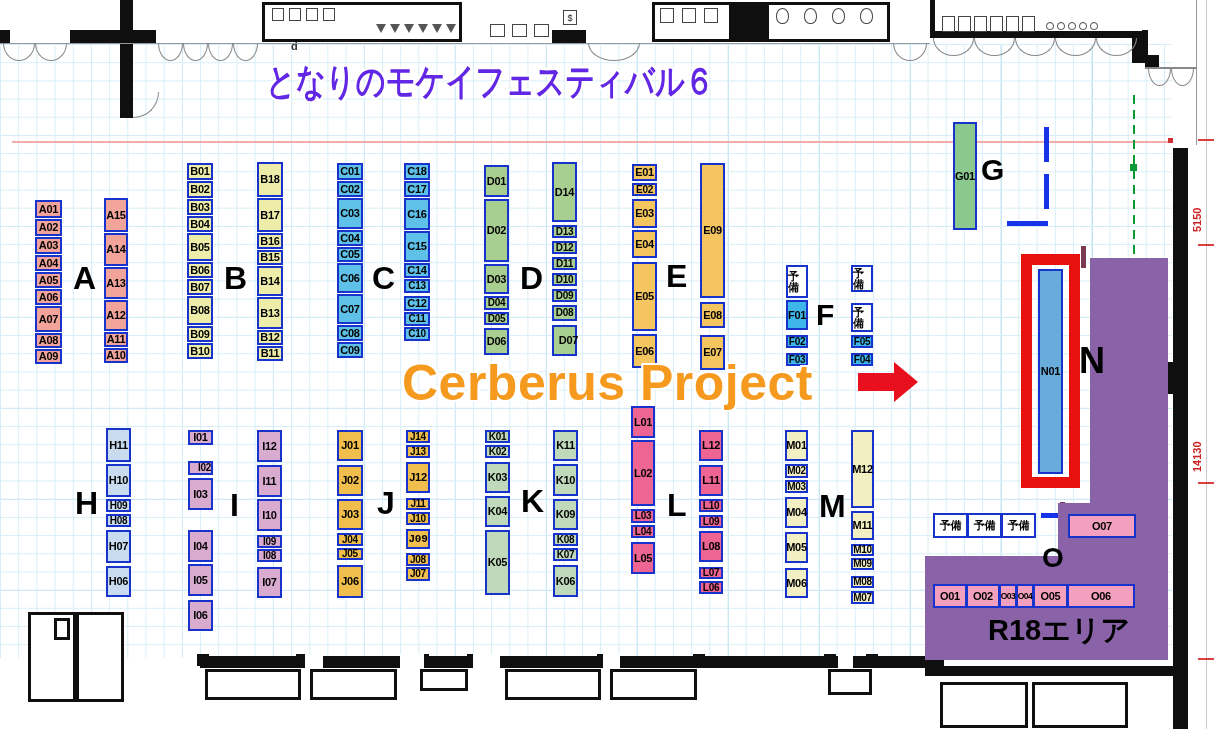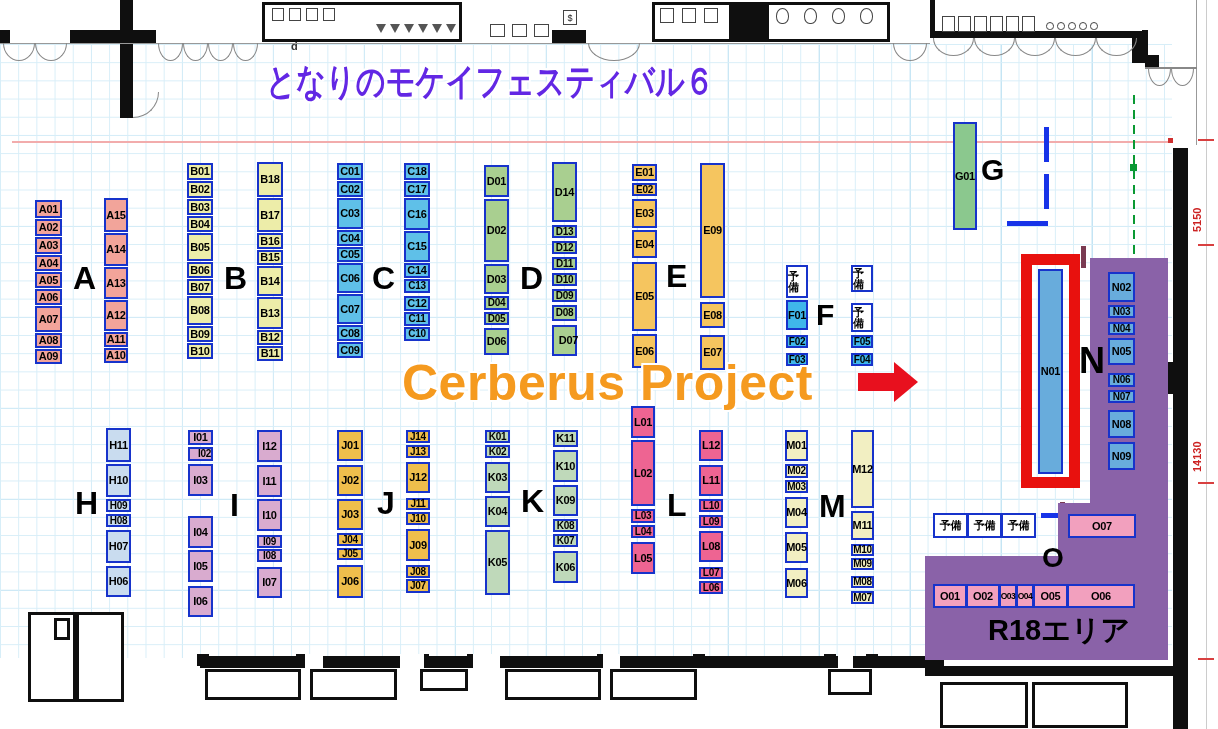--- a/index.html
+++ b/index.html
@@ -294,21 +294,21 @@
       <div class="booth" style="height: 34px; background: rgb(201, 220, 239);">H11</div>
       <div class="booth" style="height: 33px; margin-top: 2px; background: rgb(201, 220, 239);">H10</div>
       <div class="booth tiny" style="height: 13px; margin-top: 2px; background: rgb(201, 220, 239);">H09</div>
       <div class="booth tiny" style="height: 13px; margin-top: 2px; background: rgb(201, 220, 239);">H08</div>
       <div class="booth" style="height: 33px; margin-top: 3px; background: rgb(201, 220, 239);">H07</div>
       <div class="booth" style="height: 31px; margin-top: 3px; background: rgb(201, 220, 239);">H06</div>
     </div>
     <div class="letter" style="position: absolute; left: 230px; top: 489px; font-size: 32px;">I</div>
     <div class="subcol" style="position: absolute; left: 188px; top: 430px; width: 25px;">
       <div class="booth" style="height: 15px; background: rgb(217, 171, 207);">I01</div>
-      <div class="booth tiny" style="height: 14px; margin-top: 2px; background: rgb(217, 171, 207); padding-left: 8px;">I02</div>
+      <div class="booth tiny" style="height: 14px; margin-top: 16px; background: rgb(217, 171, 207); padding-left: 8px;">I02</div>
       <div class="booth" style="height: 32px; margin-top: 3px; background: rgb(217, 171, 207);">I03</div>
       <div class="booth" style="height: 32px; margin-top: 20px; background: rgb(217, 171, 207);">I04</div>
       <div class="booth" style="height: 32px; margin-top: 2px; background: rgb(217, 171, 207);">I05</div>
       <div class="booth" style="height: 31px; margin-top: 4px; background: rgb(217, 171, 207);">I06</div>
     </div>
     <div class="subcol" style="position: absolute; left: 257px; top: 430px; width: 25px;">
       <div class="booth" style="height: 32px; background: rgb(217, 171, 207);">I12</div>
       <div class="booth" style="height: 32px; margin-top: 3px; background: rgb(217, 171, 207);">I11</div>
       <div class="booth" style="height: 32px; margin-top: 2px; background: rgb(217, 171, 207);">I10</div>
       <div class="booth tiny" style="height: 13px; margin-top: 4px; background: rgb(217, 171, 207);">I09</div>
@@ -323,34 +323,34 @@
       <div class="booth tiny" style="height: 13px; margin-top: 3px; background: rgb(239, 190, 76);">J04</div>
       <div class="booth tiny" style="height: 12px; margin-top: 2px; background: rgb(239, 190, 76);">J05</div>
       <div class="booth" style="height: 33px; margin-top: 5px; background: rgb(239, 190, 76);">J06</div>
     </div>
     <div class="subcol" style="position: absolute; left: 406px; top: 430px; width: 24px;">
       <div class="booth tiny" style="height: 13px; background: rgb(239, 190, 76);">J14</div>
       <div class="booth tiny" style="height: 13px; margin-top: 2px; background: rgb(239, 190, 76);">J13</div>
       <div class="booth" style="height: 31px; margin-top: 4px; background: rgb(239, 190, 76);">J12</div>
       <div class="booth tiny" style="height: 12px; margin-top: 5px; background: rgb(239, 190, 76);">J11</div>
       <div class="booth tiny" style="height: 13px; margin-top: 2px; background: rgb(239, 190, 76);">J10</div>
-      <div class="booth" style="height: 32px; margin-top: 4px; background: rgb(239, 190, 76);">J09</div>
+      <div class="booth" style="height: 20px; margin-top: 4px; background: rgb(239, 190, 76); font-family: Liberation Mono, monospace;">J09</div>
       <div class="booth tiny" style="height: 13px; margin-top: 4px; background: rgb(239, 190, 76);">J08</div>
       <div class="booth tiny" style="height: 14px; margin-top: 1px; background: rgb(239, 190, 76);">J07</div>
     </div>
     <div class="letter" style="position: absolute; left: 521px; top: 485px; font-size: 32px;">K</div>
     <div class="subcol" style="position: absolute; left: 485px; top: 430px; width: 25px;">
       <div class="booth tiny" style="height: 13px; background: rgb(191, 217, 186);">K01</div>
       <div class="booth tiny" style="height: 13px; margin-top: 2px; background: rgb(191, 217, 186);">K02</div>
       <div class="booth" style="height: 31px; margin-top: 4px; background: rgb(191, 217, 186);">K03</div>
       <div class="booth" style="height: 31px; margin-top: 3px; background: rgb(191, 217, 186);">K04</div>
       <div class="booth" style="height: 65px; margin-top: 3px; background: rgb(191, 217, 186);">K05</div>
     </div>
     <div class="subcol" style="position: absolute; left: 553px; top: 430px; width: 25px;">
-      <div class="booth" style="height: 17px; background: rgb(191, 217, 186); text-align: right;">K11</div>
+      <div class="booth" style="height: 31px; background: rgb(191, 217, 186); text-align: right;">K11</div>
       <div class="booth" style="height: 32px; margin-top: 3px; background: rgb(191, 217, 186);">K10</div>
       <div class="booth" style="height: 31px; margin-top: 3px; background: rgb(191, 217, 186);">K09</div>
       <div class="booth tiny" style="height: 13px; margin-top: 3px; background: rgb(191, 217, 186);">K08</div>
       <div class="booth tiny" style="height: 13px; margin-top: 2px; background: rgb(191, 217, 186);">K07</div>
       <div class="booth" style="height: 32px; margin-top: 4px; background: rgb(191, 217, 186);">K06</div>
     </div>
     <div class="letter" style="position: absolute; left: 667px; top: 489px; font-size: 32px;">L</div>
     <div class="subcol" style="position: absolute; left: 631px; top: 406px; width: 24px;">
       <div class="booth" style="height: 32px; background: rgb(238, 100, 146);">L01</div>
       <div class="booth" style="height: 66px; margin-top: 2px; background: rgb(238, 100, 146);">L02</div>
@@ -378,30 +378,20 @@
     </div>
     <div class="subcol" style="position: absolute; left: 851px; top: 430px; width: 23px;">
       <div class="booth" style="height: 78px; background: rgb(242, 239, 194);">M12</div>
       <div class="booth" style="height: 29px; margin-top: 3px; background: rgb(242, 239, 194);">M11</div>
       <div class="booth tiny" style="height: 12px; margin-top: 4px; background: rgb(242, 239, 194);">M10</div>
       <div class="booth tiny" style="height: 12px; margin-top: 2px; background: rgb(242, 239, 194);">M09</div>
       <div class="booth tiny" style="height: 12px; margin-top: 6px; background: rgb(242, 239, 194);">M08</div>
       <div class="booth tiny" style="height: 13px; margin-top: 3px; background: rgb(242, 239, 194);">M07</div>
     </div>
     <div class="letter" style="position: absolute; left: 1079px; top: 343px; font-size: 36px;">N</div>
-    <div class="subcol" style="position: absolute; left: 1108px; top: 272px; width: 27px;">
-      <div class="booth" style="height: 30px; background: rgb(104, 172, 220);">N02</div>
-      <div class="booth tiny" style="height: 13px; margin-top: 3px; background: rgb(104, 172, 220);">N03</div>
-      <div class="booth tiny" style="height: 13px; margin-top: 4px; background: rgb(104, 172, 220);">N04</div>
-      <div class="booth" style="height: 27px; margin-top: 3px; background: rgb(104, 172, 220);">N05</div>
-      <div class="booth tiny" style="height: 14px; margin-top: 8px; background: rgb(104, 172, 220);">N06</div>
-      <div class="booth tiny" style="height: 13px; margin-top: 3px; background: rgb(104, 172, 220);">N07</div>
-      <div class="booth" style="height: 28px; margin-top: 7px; background: rgb(104, 172, 220);">N08</div>
-      <div class="booth" style="height: 28px; margin-top: 4px; background: rgb(104, 172, 220);">N09</div>
-    </div>
     <div class="frame" style="position: absolute; left: 1021px; top: 254px; width: 59px; height: 234px; border: 11px solid rgb(232, 17, 14);"></div>
     <div class="subcol" style="position: absolute; left: 1038px; top: 269px; width: 25px; height: 205px;">
       <div class="booth" style="height: 205px; background: rgb(104, 172, 220);">N01</div>
     </div>
     <div class="letter" style="position: absolute; left: 1042px; top: 544px; font-size: 28px;">O</div>
     <div class="subcol" style="position: absolute; left: 933px; top: 513px; width: 35px; height: 25px;">
       <div class="booth" style="height: 25px; background: rgb(255, 255, 255);">予備</div>
     </div>
     <div class="subcol" style="position: absolute; left: 967px; top: 513px; width: 35px; height: 25px;">
       <div class="booth" style="height: 25px; background: rgb(255, 255, 255);">予備</div>

